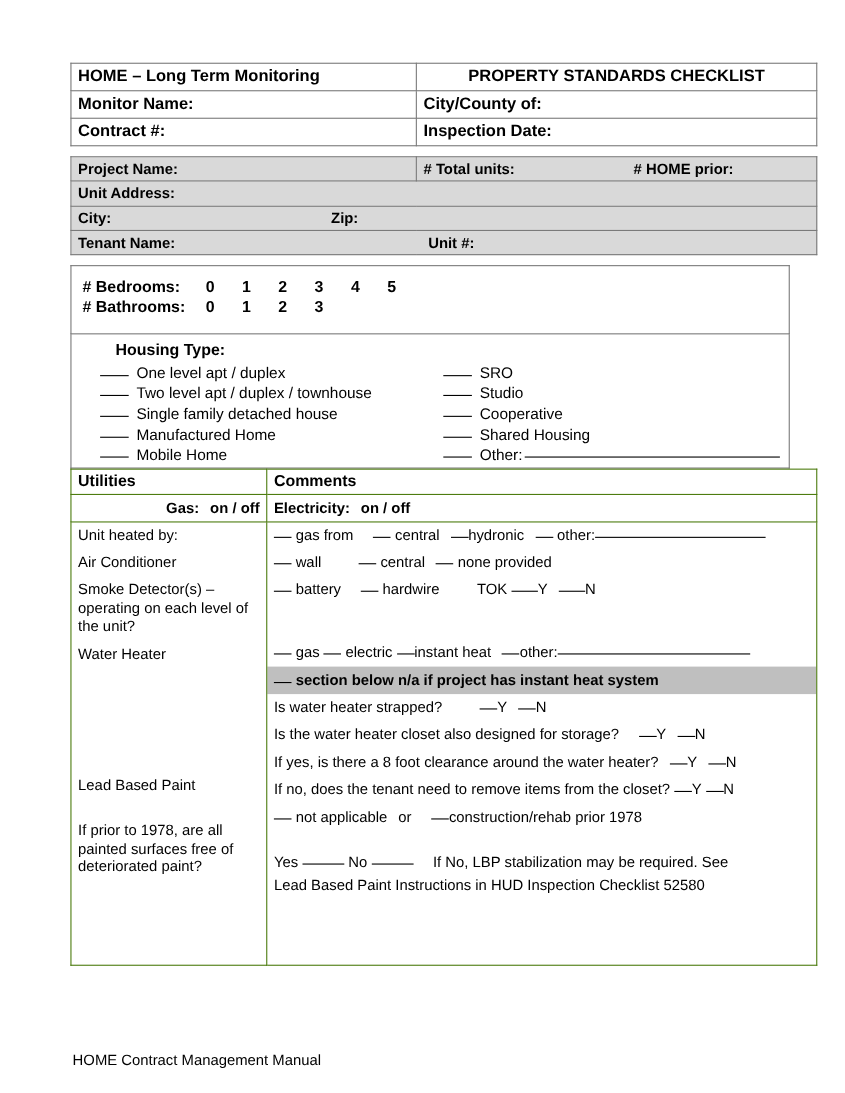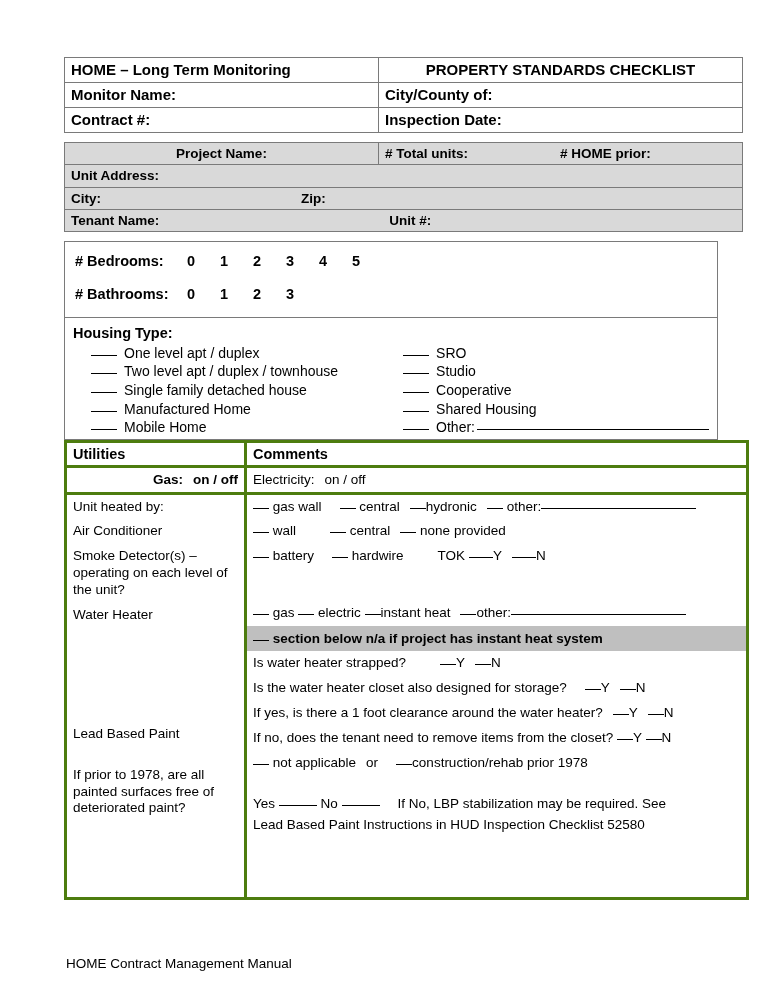--- a/index.html
+++ b/index.html
@@ -51,48 +51,48 @@
 
   
   .proj-table { margin-top: 9px; }
   .proj-table td {
     font-weight: bold;
     font-size: 13.5px;
     background: #d9d9d9;
     height: 17px;
     padding: 2px 6px;
   }
-  .proj-table .p-left  { width: 301px; text-align: center; }
+  .proj-table .p-left  { width: 301px; }
   .proj-table .p-right { width: 351px; }
-  .units-row { display: flex; }
+  .units-row { display: flex; gap: 16px; }
   .units-row .u1 { width: 175px; }
   .units-row .u2 { flex: 1; }
   .gap-zip   { display: inline-block; width: 200px; }
   .gap-unit  { display: inline-block; width: 230px; }
 
   
   .rooms-table { margin-top: 9px; }
   .rooms-table td { padding: 0; border: 1px solid #7a7a7a; }
 
   .rooms-cell { padding: 10px 10px 12px 10px; }
   .room-line {
     font-weight: bold;
     font-size: 14.5px;
-    margin-bottom: 14px;
     white-space: pre;
   }
   .room-line:last-child { margin-bottom: 2px; }
   .room-label { display: inline-block; width: 112px; }
   .room-num   { display: inline-block; width: 33px; text-align: left; }
 
   .housing-cell { padding: 6px 8px 2px 8px; }
   .housing-title {
     font-weight: bold;
     font-size: 14.5px;
     margin-bottom: 1px;
+    margin-left: 32px;
   }
   .housing-cols { display: flex; }
   .housing-col-left  { width: 338px; }
   .housing-col-right { flex: 1; }
   .h-item {
     font-size: 14px;
     line-height: 1.33;
     white-space: nowrap;
   }
   .h-item .blank {
@@ -107,39 +107,39 @@
     display: inline-block;
     width: 232px;
     border-bottom: 1.5px solid #000;
     vertical-align: 2px;
     margin-left: 2px;
   }
 
   
   .util-table { margin-top: 0; }
   .util-table td {
-    border: 3px solid #4d7c0f;
+    border: 1px solid #4d7c0f;
     font-size: 13.5px;
     padding: 3px 6px;
   }
   .col-util     { width: 165px; }
   .col-comments { width: 487px; }
 
   .util-head td {
     font-weight: bold;
     font-size: 14.5px;
     padding: 2px 6px;
   }
   .gas-cell {
     text-align: right;
     font-weight: bold;
     font-size: 13.5px;
     padding-right: 8px;
   }
-  .elec-cell { font-weight: normal; font-size: 13.5px; }
+  .elec-cell { font-weight: bold; font-size: 13.5px; }
 
   
   .util-body td { padding: 0; vertical-align: top; }
   .stack { }
   .srow {
     font-size: 13.5px;
     line-height: 1.25;
     padding: 4px 6px 4px 6px;
     min-height: 14px;
   }
@@ -305,38 +305,38 @@
           <div class="spacer-md"></div>
           <div class="srow">Lead Based Paint</div>
           <div class="spacer-sm"></div>
           <div class="srow">If prior to 1978, are all painted surfaces free of deteriorated paint?</div>
           <div class="spacer-lg"></div>
         </div>
       </td>
 
       <td class="col-comments">
         <div class="stack">
-          <div class="srow"><span class="u-blank"></span> <span>gas wall</span><span class="pad-tab"></span><span class="u-blank"></span> <span>central</span><span class="pad-tab3"></span><span class="u-blank"></span><span>hydronic</span><span class="pad-tab3"></span><span class="u-blank"></span> <span>other:</span><span class="u-rule-long"></span></div>
+          <div class="srow"><span class="u-blank"></span> <span>gas from</span><span class="pad-tab"></span><span class="u-blank"></span> <span>central</span><span class="pad-tab3"></span><span class="u-blank"></span><span>hydronic</span><span class="pad-tab3"></span><span class="u-blank"></span> <span>other:</span><span class="u-rule-long"></span></div>
 
           <div class="srow"><span class="u-blank"></span> <span>wall</span><span class="pad-tab2"></span><span class="u-blank"></span> <span>central</span><span class="pad-tab3"></span><span class="u-blank"></span> <span>none provided</span></div>
 
           <div class="srow"><span class="u-blank"></span> <span>battery</span><span class="pad-tab"></span><span class="u-blank"></span> <span>hardwire</span><span class="pad-tab2"></span><span>TOK</span> <span class="u-blank-lg"></span><span>Y</span><span class="pad-tab3"></span><span class="u-blank-lg"></span><span>N</span></div>
 
           <div class="spacer-sm"></div>
           <div class="spacer-sm"></div>
 
           <div class="srow"><span class="u-blank"></span> <span>gas</span> <span class="u-blank"></span> <span>electric</span> <span class="u-blank"></span><span>instant heat</span><span class="pad-tab3"></span><span class="u-blank"></span><span>other:</span><span class="u-rule-wh"></span></div>
 
           <div class="shaded-row"><span class="u-blank"></span>  <span>section below n/a if project has instant heat system</span></div>
 
           <div class="srow"><span>Is water heater strapped?</span><span class="pad-tab2"></span><span class="u-blank"></span><span>Y</span><span class="pad-tab3"></span><span class="u-blank"></span><span>N</span></div>
 
           <div class="srow"><span>Is the water heater closet also designed for storage?</span><span class="pad-tab"></span><span class="u-blank"></span><span>Y</span><span class="pad-tab3"></span><span class="u-blank"></span><span>N</span></div>
 
-          <div class="srow"><span>If yes, is there a 1 foot clearance around the water heater?</span><span class="pad-tab3"></span><span class="u-blank"></span><span>Y</span><span class="pad-tab3"></span><span class="u-blank"></span><span>N</span></div>
+          <div class="srow"><span>If yes, is there a 8 foot clearance around the water heater?</span><span class="pad-tab3"></span><span class="u-blank"></span><span>Y</span><span class="pad-tab3"></span><span class="u-blank"></span><span>N</span></div>
 
           <div class="srow"><span>If no, does the tenant need to remove items from the closet?</span> <span class="u-blank"></span><span>Y</span> <span class="u-blank"></span><span>N</span></div>
 
           <div class="srow"><span class="u-blank"></span> <span>not applicable</span><span class="pad-tab3"></span><span>or</span><span class="pad-tab"></span><span class="u-blank"></span><span>construction/rehab prior 1978</span></div>
 
           <div class="spacer-sm"></div>
 
           <div class="srow"><span>Yes</span> <span class="u-rule-yes"></span> <span>No</span> <span class="u-rule-yes"></span><span class="pad-tab"></span><span>If No, LBP stabilization may be required. See</span></div>
           <div class="srow" style="padding-top:0"><span>Lead Based Paint Instructions in HUD Inspection Checklist  52580</span></div>
 

